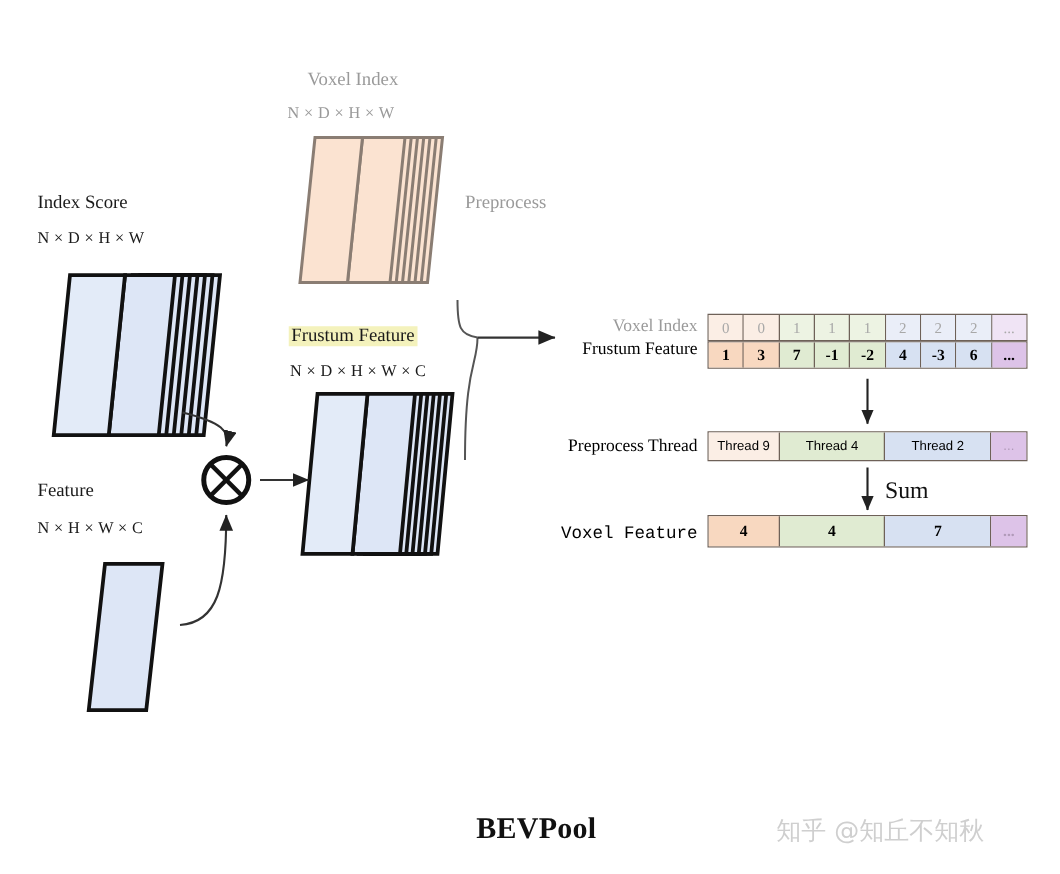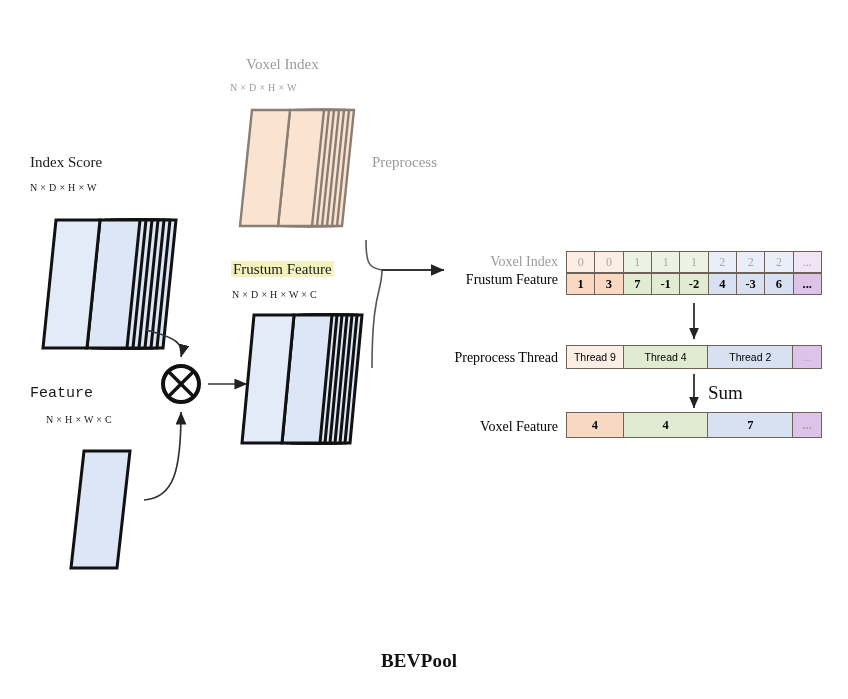--- a/index.html
+++ b/index.html
@@ -6,21 +6,21 @@
   html, body {
     width: 848px; height: 699px;
     background: #ffffff;
     font-family: "Liberation Serif", "DejaVu Serif", serif;
     overflow: hidden;
   }
   #stage { position: relative; width: 848px; height: 699px; background:#fff; }
 
   .lbl { position: absolute; white-space: nowrap; color: #1a1a1a; }
   .lbl-title { font-size: 15px; }
-  .lbl-dim   { font-size: 10px; letter-spacing: .3px; }
+  .lbl-dim   { font-size: 13px; letter-spacing: .3px; }
   .muted     { color: #9a9a9a; }
 
   .hl { background: #f4f2bc; padding: 0 2px; }
 
   
   .stack { position: absolute; }
   .slab  { position: absolute; width: 100%; height: 100%; }
   .slab svg { display:block; width:100%; height:100%; overflow: visible; }
 
   
@@ -32,21 +32,21 @@
     font-family: "Liberation Serif", serif;
     font-weight: 700;
   }
   .cell:last-child { border-right: none; }
   .cell.idx { font-weight: 400; color: #a8a8a8; font-size: 12px; }
 
   .sumtext { position: absolute; font-size: 19px; color: #111; }
 
   .caption {
     position: absolute; font-family: "Liberation Serif", serif;
-    font-weight: 700; font-size: 19px; color: #111; letter-spacing:.2px;
+    font-weight: 700; font-size: 24px; color: #111; letter-spacing:.2px;
   }
   .watermark {
     position: absolute; font-family: "DejaVu Sans", sans-serif;
     font-size: 20px; color: #cfcfcf; white-space: nowrap;
   }
   svg.overlay { position:absolute; left:0; top:0; width:848px; height:699px; pointer-events:none; }
 </style>
 </head>
 <body>
 
@@ -65,22 +65,22 @@
           <polygon points="48,2 88,2 75,130 35,130" transform="translate(18,0)"></polygon>
           <polygon points="48,2 88,2 75,130 35,130" transform="translate(12,0)"></polygon>
           <polygon points="48,2 88,2 75,130 35,130" transform="translate(6,0)"></polygon>
           <polygon points="48,2 88,2 75,130 35,130" transform="translate(0,0)"></polygon>
           <polygon points="4,2 48,2 35,130 -9,130" fill="#e3ebf8"></polygon>
         </g>
       </svg>
     </div>
   </div>
 
-  <div class="lbl lbl-title" style="left:30px; top:385px;font-family:Liberation Mono, monospace;">Feature</div>
-  <div class="lbl lbl-dim" style="left:46px; top:414px;">N × H × W × C</div>
+  <div class="lbl lbl-title" style="left:30px; top:385px;">Feature</div>
+  <div class="lbl lbl-dim" style="left:30px; top:414px;">N × H × W × C</div>
 
   <div class="stack" style="left:52px; top:448px; width:100px; height:125px;">
     <div class="slab">
       <svg viewBox="0 0 100 125" preserveAspectRatio="none">
         <polygon points="32,3 78,3 65,120 19,120" fill="#dde6f6" stroke="#111" stroke-width="3"></polygon>
       </svg>
     </div>
   </div>
 
   <div class="lbl lbl-title muted" style="left:246px; top:56px;">Voxel Index</div>
@@ -190,23 +190,24 @@
   <div class="row-label" style="left:410px; top:350px; width:148px;">Preprocess Thread</div>
   <div class="grid" id="grid-threads" style="left:566px; top:345px; width:256px; height:24px;">
       <div class="cell" style="flex: 2 1 0px; background: rgb(251, 238, 229); font-size: 10.5px; font-family: &quot;Liberation Sans&quot;, sans-serif; font-weight: 400;">Thread 9</div>
       <div class="cell" style="flex: 3 1 0px; background: rgb(224, 235, 210); font-size: 10.5px; font-family: &quot;Liberation Sans&quot;, sans-serif; font-weight: 400;">Thread 4</div>
       <div class="cell" style="flex: 3 1 0px; background: rgb(215, 225, 242); font-size: 10.5px; font-family: &quot;Liberation Sans&quot;, sans-serif; font-weight: 400;">Thread 2</div>
       <div class="cell" style="flex: 1 1 0px; background: rgb(221, 195, 232); font-size: 10.5px; font-family: &quot;Liberation Sans&quot;, sans-serif; font-weight: 400; color: rgb(176, 154, 184);">...</div>
     </div>
 
   <div class="sumtext" style="left:708px; top:382px;text-align:right;">Sum</div>
 
-  <div class="row-label" style="left:410px; top:419px; width:148px;">Voxel Feature</div>
+  <div class="row-label" style="left:410px; top:419px; width:148px;font-family:Liberation Mono, monospace;">Voxel Feature</div>
   <div class="grid" id="grid-voxel-feature" style="left:566px; top:412px; width:256px; height:26px;">
       <div class="cell" style="flex: 2 1 0px; background: rgb(248, 216, 192); font-size: 12.5px; font-family: &quot;Liberation Serif&quot;, serif; font-weight: 700;">4</div>
       <div class="cell" style="flex: 3 1 0px; background: rgb(224, 235, 210); font-size: 12.5px; font-family: &quot;Liberation Serif&quot;, serif; font-weight: 700;">4</div>
       <div class="cell" style="flex: 3 1 0px; background: rgb(215, 225, 242); font-size: 12.5px; font-family: &quot;Liberation Serif&quot;, serif; font-weight: 700;">7</div>
       <div class="cell" style="flex: 1 1 0px; background: rgb(221, 195, 232); font-size: 12.5px; font-family: &quot;Liberation Serif&quot;, serif; font-weight: 700; color: rgb(176, 154, 184);">...</div>
     </div>
 
   <div class="caption" style="left:381px; top:650px;">BEVPool</div>
+  <div class="watermark" style="left:621px; top:651px;">知乎 @知丘不知秋</div>
 
 </div>
 
 </body></html>

